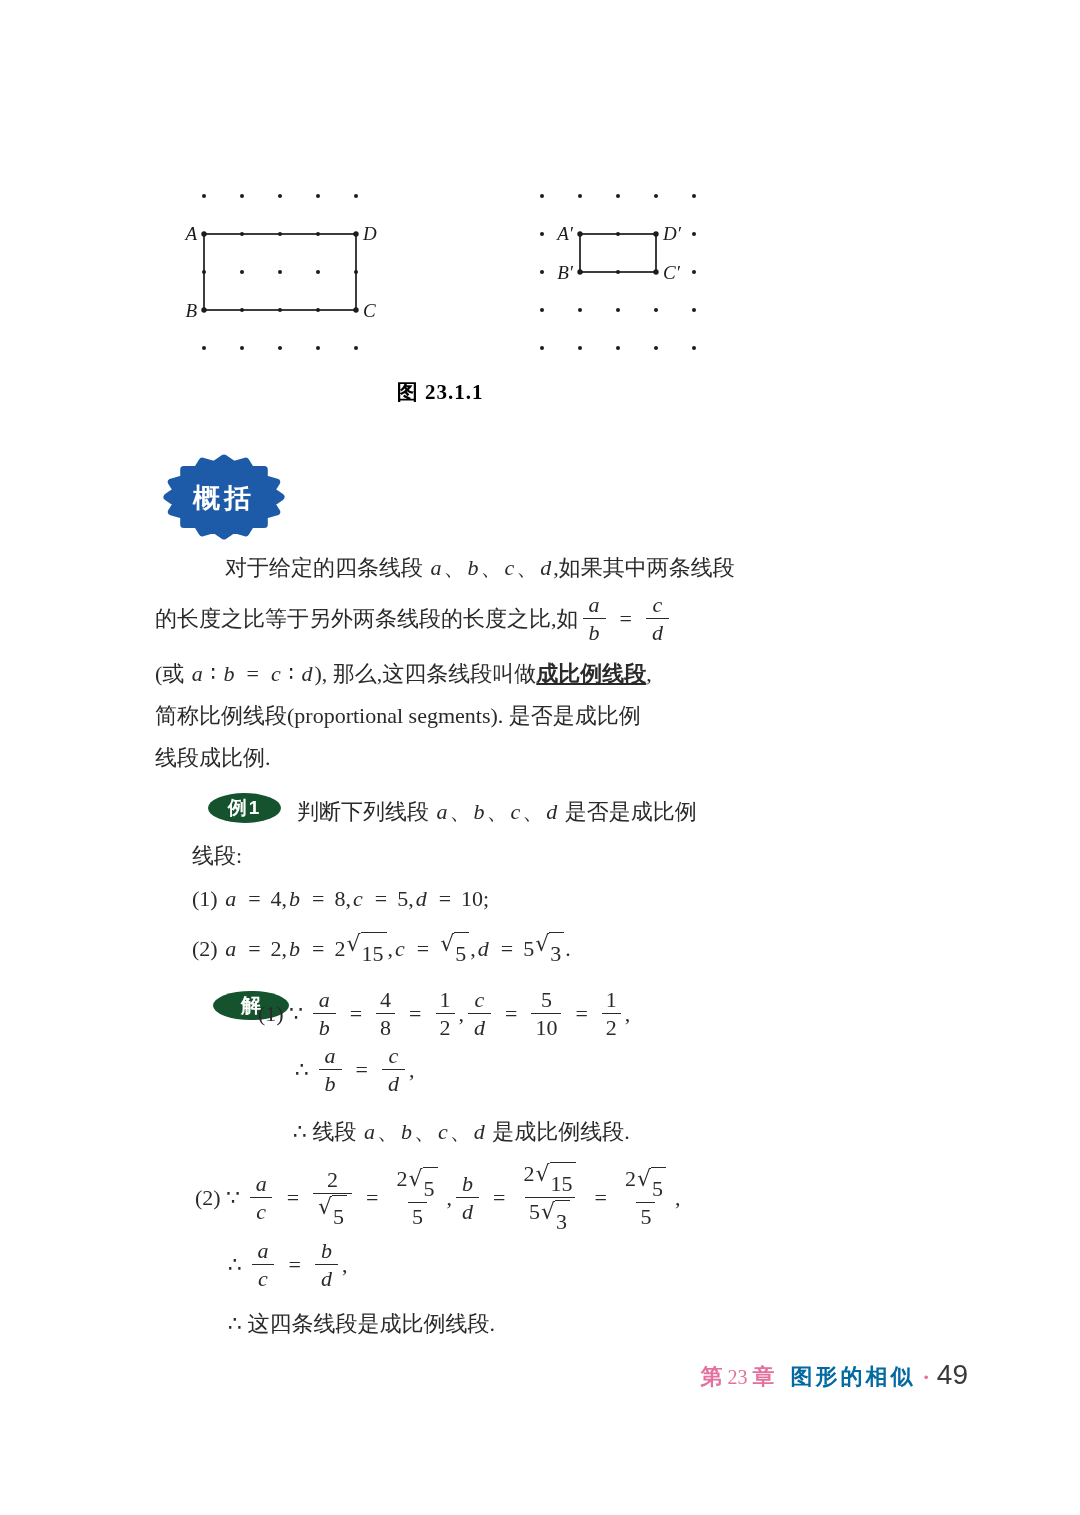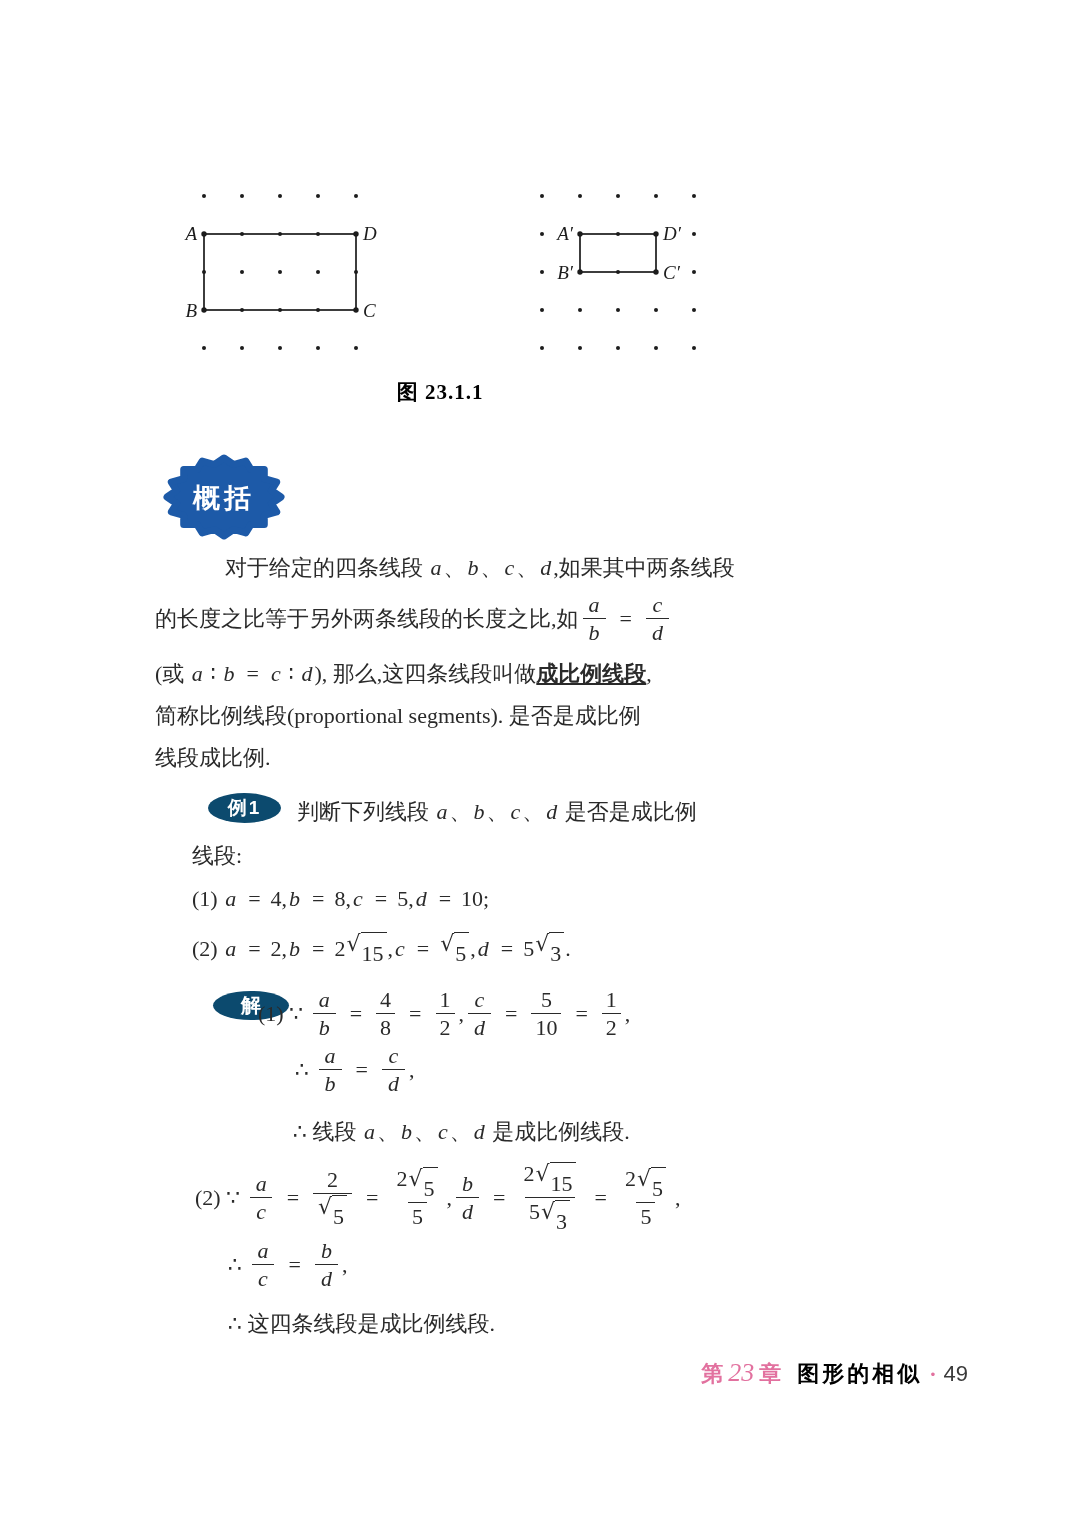--- a/index.html
+++ b/index.html
@@ -23,21 +23,21 @@
   .seg-v{font-style:italic;font-family:"Liberation Serif",serif;padding:0 2px;}
   .seg-n{font-family:"Liberation Serif",serif;}
   .seg-o{font-family:"Liberation Serif",serif;margin:0 10px;}
   .frac{display:inline-flex;flex-direction:column;align-items:center;margin:0 4px;line-height:1.15;}
   .fr-n,.fr-d{display:inline-flex;align-items:baseline;justify-content:center;padding:1px 4px;}
   .fr-d{border-top:1.6px solid #2a2a2a;}
   .sqrt{display:inline-flex;align-items:flex-start;margin:0 1px;}
   .rsign{font-family:"DejaVu Sans",sans-serif;line-height:1.12;}
   .rad{border-top:1.5px solid #2a2a2a;line-height:1.15;padding:8px 3px 0 1px;}
   
-  .oval-badge{position:absolute;background:#0c4a6e;border-radius:50%;color:#fff;
+  .oval-badge{position:absolute;background:#14532d;border-radius:50%;color:#fff;
         display:flex;align-items:center;justify-content:center;
         font-family:"Liberation Sans","DejaVu Sans",sans-serif;font-weight:bold;}
   #badge-example{left:208px;top:793px;width:73px;height:30px;font-size:19px;letter-spacing:2px;}
   #badge-solution{left:213px;top:991px;width:76px;height:29px;font-size:20px;}
   
   #line-p1{left:193px;top:553px;margin-left:32px;}
   #line-p2{left:155px;top:591px;}
   #line-p3{left:155px;top:659px;}
   #line-p4{left:155px;top:701px;}
   #line-p5{left:155px;top:743px;}
@@ -47,25 +47,25 @@
   #line-i2{left:192px;top:932px;}
   #line-s1{left:258px;top:986px;}
   #line-s2{left:295px;top:1042px;}
   #line-s3{left:293px;top:1117px;}
   #line-s4{left:195px;top:1160px;}
   #line-s5{left:228px;top:1237px;}
   #line-s6{left:228px;top:1309px;}
   
   .footer{position:absolute;right:112px;top:1350px;display:flex;align-items:baseline;}
   .ft-ch{color:#e2719f;font-size:22px;font-weight:bold;font-family:"Liberation Sans","DejaVu Sans",sans-serif;}
-  .ft-num{color:#e2719f;font-size:26px;font-style:italic;font-family:"Liberation Serif",serif;margin:8px 5px;}
-  .ft-title{color:#000000;font-size:22px;font-weight:bold;letter-spacing:3px;margin-left:16px;
+  .ft-num{color:#e2719f;font-size:20px;font-family:"Liberation Serif",serif;margin:16px 5px;}
+  .ft-title{color:#0369a1;font-size:22px;font-weight:bold;letter-spacing:3px;margin-left:16px;
         font-family:Liberation Sans, sans-serif;}
   .ft-dot{color:#e2719f;font-size:22px;margin:0 7px;font-weight:bold;}
-  .ft-page{color:#3a3a3a;font-size:22px;font-family:"Liberation Sans","DejaVu Sans",sans-serif;}
+  .ft-page{color:#3a3a3a;font-size:28px;font-family:"Liberation Sans","DejaVu Sans",sans-serif;}
 </style>
 </head>
 <body>
 
 <div class="page">
 
   <svg id="grid-left" class="dotgrid" width="230" height="190">
       <circle cx="34" cy="18" r="2" fill="#1c1c1c"></circle>
       <circle cx="34" cy="56" r="2" fill="#1c1c1c"></circle>
       <circle cx="34" cy="94" r="2" fill="#1c1c1c"></circle>

